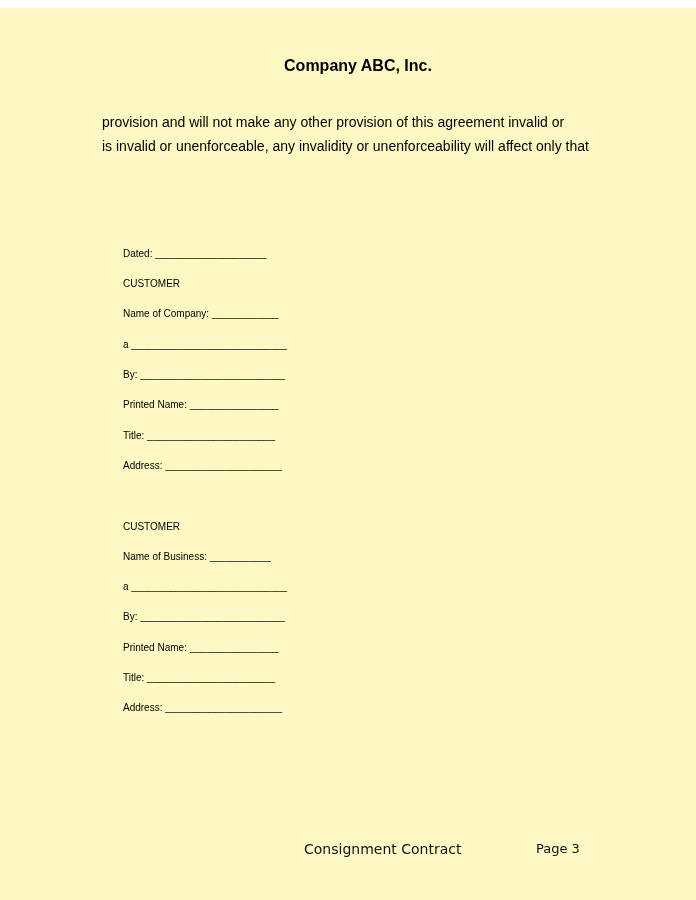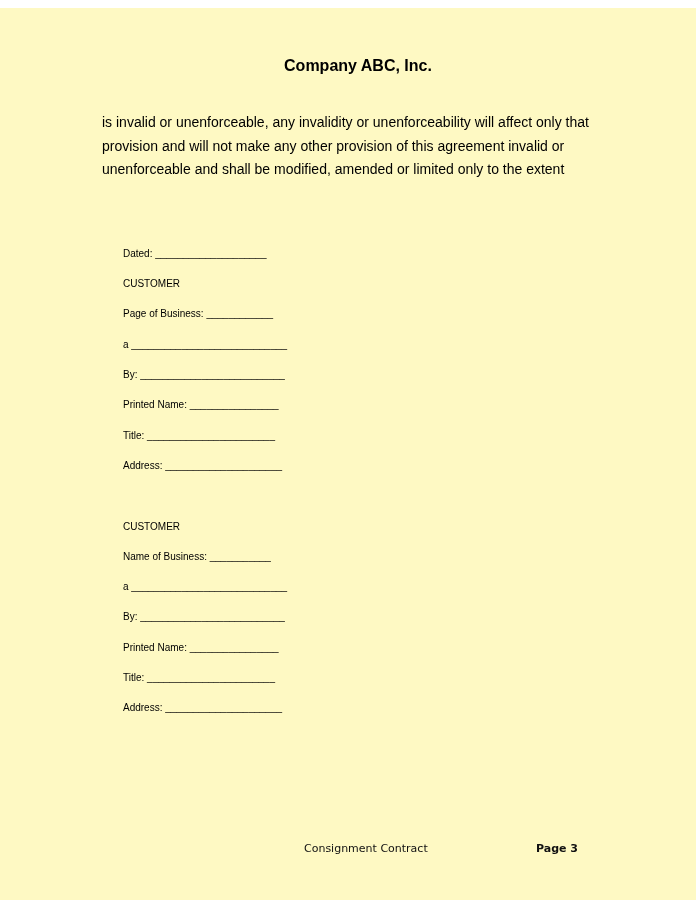--- a/index.html
+++ b/index.html
@@ -47,54 +47,52 @@
       left: 123px;
       font-size: 10px;
       line-height: 18px;
       white-space: nowrap;
     }
     .footer-title {
       position: absolute;
       left: 304px;
       top: 835px;
       font-family: "DejaVu Sans", sans-serif;
-      font-size: 11px;
+      font-size: 14px;
       line-height: 12px;
       white-space: nowrap;
       color: #111;
     }
     .footer-page {
       position: absolute;
       left: 536px;
       top: 835px;
       font-family: "DejaVu Sans", sans-serif;
-      font-size: 11px;
+      font-size: 13px;
       line-height: 12px;
       white-space: nowrap;
       color: #111;
-      font-weight: bold;
     }
   </style>
 </head>
 <body>
 
 <div class="page">
 
   <div class="title">Company ABC, Inc.</div>
 
   <div class="paragraph">
+    <span class="line">provision and will not make any other provision of this agreement invalid or</span>
     <span class="line">is invalid or unenforceable, any invalidity or unenforceability will affect only that</span>
-    <span class="line">provision and will not make any other provision of this agreement invalid or</span>
-    <span class="line">unenforceable and shall be modified, amended or limited only to the extent</span>
   </div>
 
   <div class="field" style="top:237px;">Dated: ____________________</div>
 
   <div class="field" style="top:267px;">CUSTOMER</div>
-  <div class="field" style="top:297px;">Page of Business: ____________</div>
+  <div class="field" style="top:297px;">Name of Company: ____________</div>
   <div class="field" style="top:328px;">a ____________________________</div>
   <div class="field" style="top:358px;">By: __________________________</div>
   <div class="field" style="top:388px;">Printed Name: ________________</div>
   <div class="field" style="top:419px;">Title: _______________________</div>
   <div class="field" style="top:449px;">Address: _____________________</div>
 
   <div class="field" style="top:510px;">CUSTOMER</div>
   <div class="field" style="top:540px;">Name of Business: ___________</div>
   <div class="field" style="top:570px;">a ____________________________</div>
   <div class="field" style="top:600px;">By: __________________________</div>

